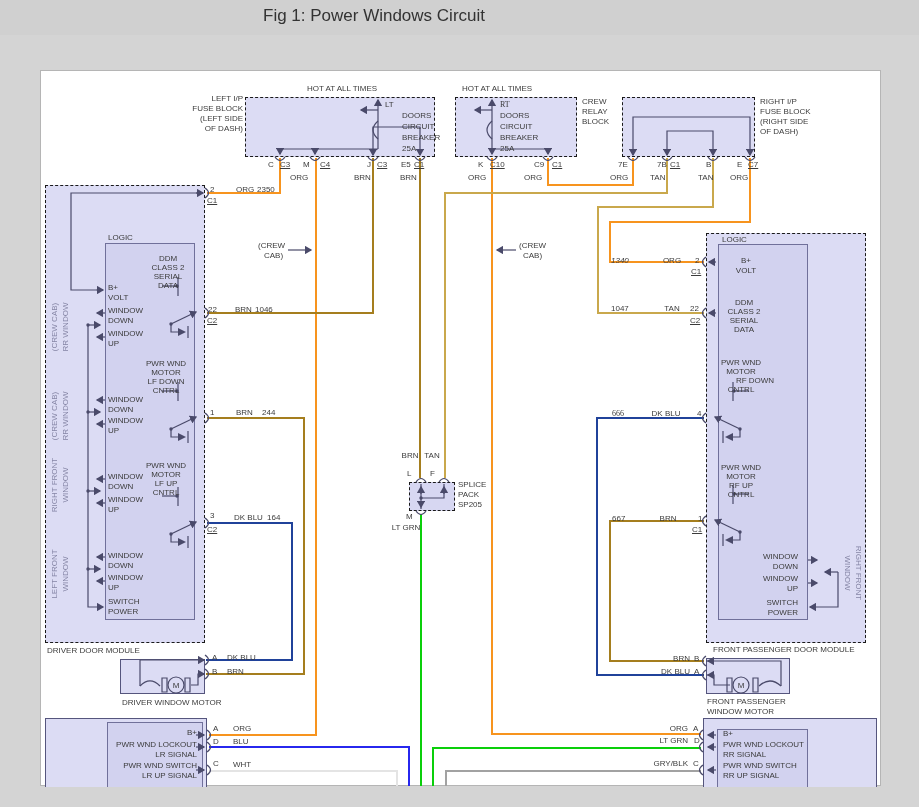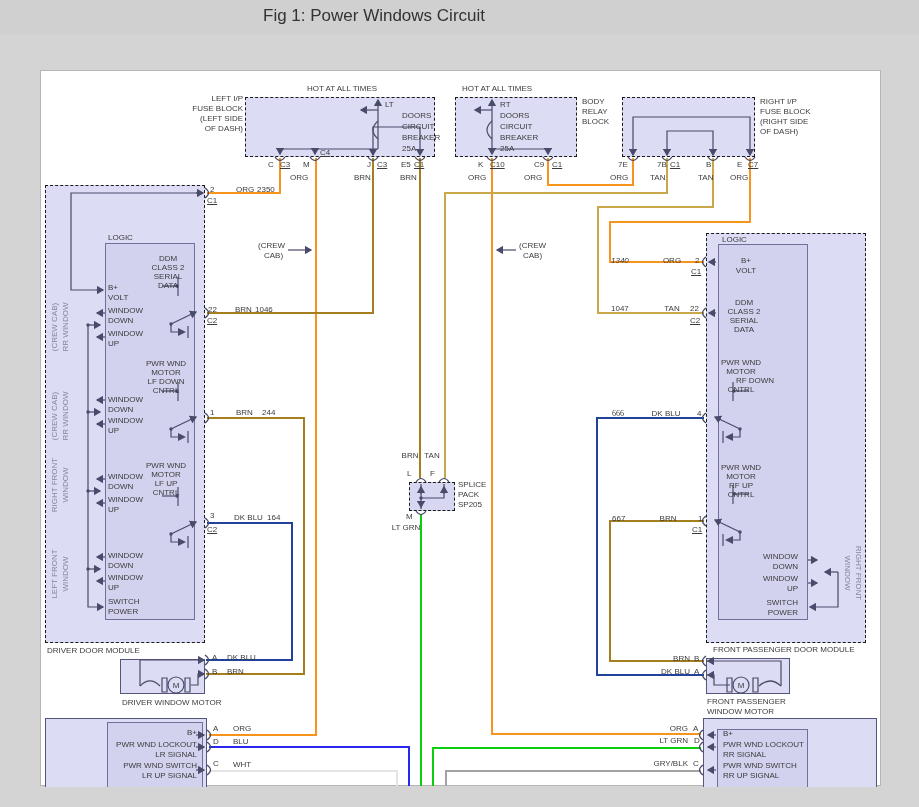--- a/index.html
+++ b/index.html
@@ -231,41 +231,41 @@
       </g>
   </svg>
 
   <div id="labels">
       <span class="lb c" style="left: 342px; top: 84px;">HOT AT ALL TIMES</span>
       <span class="lb c" style="left: 497px; top: 84px;">HOT AT ALL TIMES</span>
       <span class="lb r" style="left: 243px; top: 94px;">LEFT I/P</span>
       <span class="lb r" style="left: 243px; top: 104px;">FUSE BLOCK</span>
       <span class="lb r" style="left: 243px; top: 114px;">(LEFT SIDE</span>
       <span class="lb r" style="left: 243px; top: 124px;">OF DASH)</span>
-      <span class="lb" style="left: 582px; top: 97px;">BODY</span>
+      <span class="lb" style="left: 582px; top: 97px;">CREW</span>
       <span class="lb" style="left: 582px; top: 107px;">RELAY</span>
       <span class="lb" style="left: 582px; top: 117px;">BLOCK</span>
       <span class="lb" style="left: 760px; top: 97px;">RIGHT I/P</span>
       <span class="lb" style="left: 760px; top: 107px;">FUSE BLOCK</span>
       <span class="lb" style="left: 760px; top: 117px;">(RIGHT SIDE</span>
       <span class="lb" style="left: 760px; top: 127px;">OF DASH)</span>
       <span class="lb" style="left: 385px; top: 100px;">LT</span>
       <span class="lb" style="left: 402px; top: 111px;">DOORS</span>
       <span class="lb" style="left: 402px; top: 122px;">CIRCUIT</span>
       <span class="lb" style="left: 402px; top: 133px;">BREAKER</span>
       <span class="lb" style="left: 402px; top: 144px;">25A</span>
-      <span class="lb" style="left: 500px; top: 100px;">RT</span>
+      <span class="lb" style="left: 500px; top: 100px; font-family: Liberation Serif, serif;">RT</span>
       <span class="lb" style="left: 500px; top: 111px;">DOORS</span>
       <span class="lb" style="left: 500px; top: 122px;">CIRCUIT</span>
       <span class="lb" style="left: 500px; top: 133px;">BREAKER</span>
       <span class="lb" style="left: 500px; top: 144px;">25A</span>
       <span class="lb" style="left: 268px; top: 160px;">C</span>
       <span class="lb u" style="left: 280px; top: 160px;">C3</span>
       <span class="lb" style="left: 303px; top: 160px;">M</span>
-      <span class="lb u" style="left: 320px; top: 148px;">C4</span>
+      <span class="lb u" style="left: 320px; top: 160px;">C4</span>
       <span class="lb" style="left: 367px; top: 160px;">J</span>
       <span class="lb u" style="left: 377px; top: 160px;">C3</span>
       <span class="lb" style="left: 401px; top: 160px;">E5</span>
       <span class="lb u" style="left: 414px; top: 160px;">C1</span>
       <span class="lb" style="left: 478px; top: 160px;">K</span>
       <span class="lb u" style="left: 490px; top: 160px;">C10</span>
       <span class="lb" style="left: 534px; top: 160px;">C9</span>
       <span class="lb u" style="left: 552px; top: 160px;">C1</span>
       <span class="lb" style="left: 618px; top: 160px;">7E</span>
       <span class="lb" style="left: 657px; top: 160px;">7B</span>

